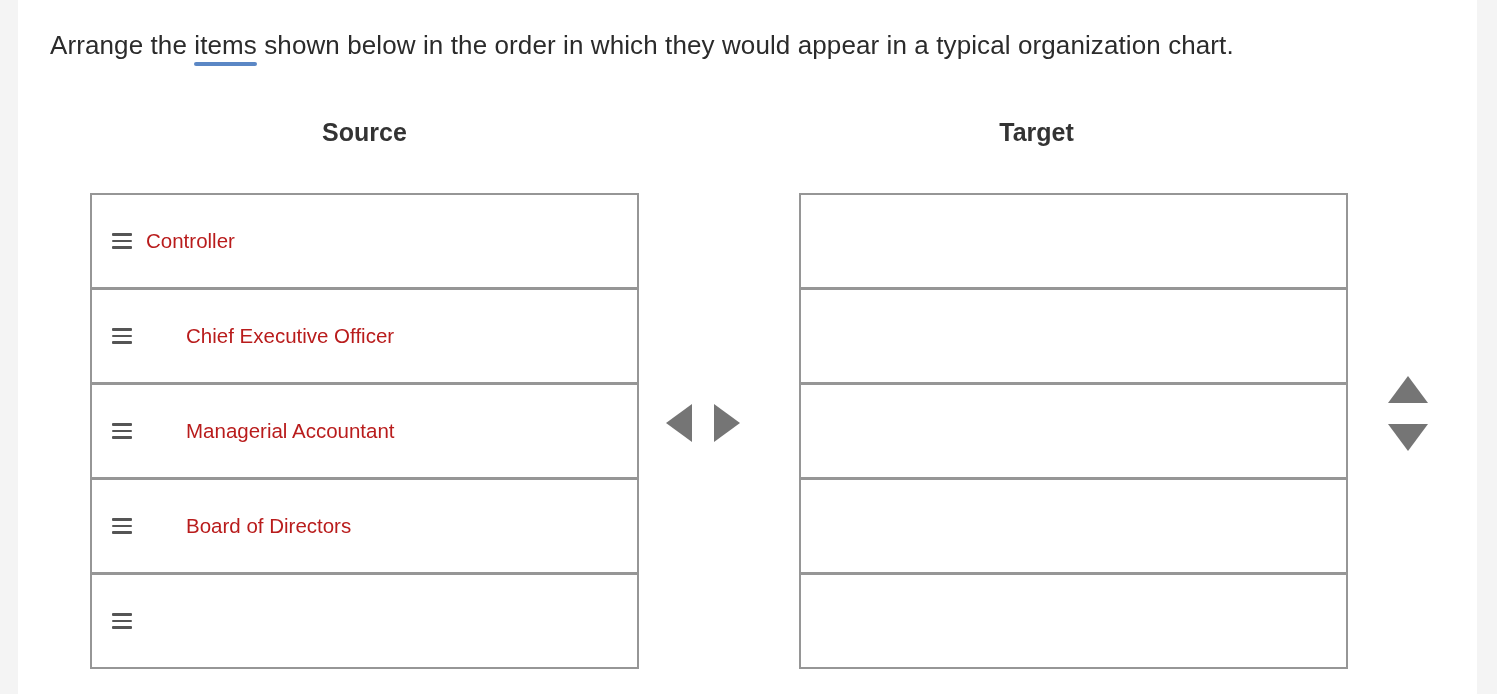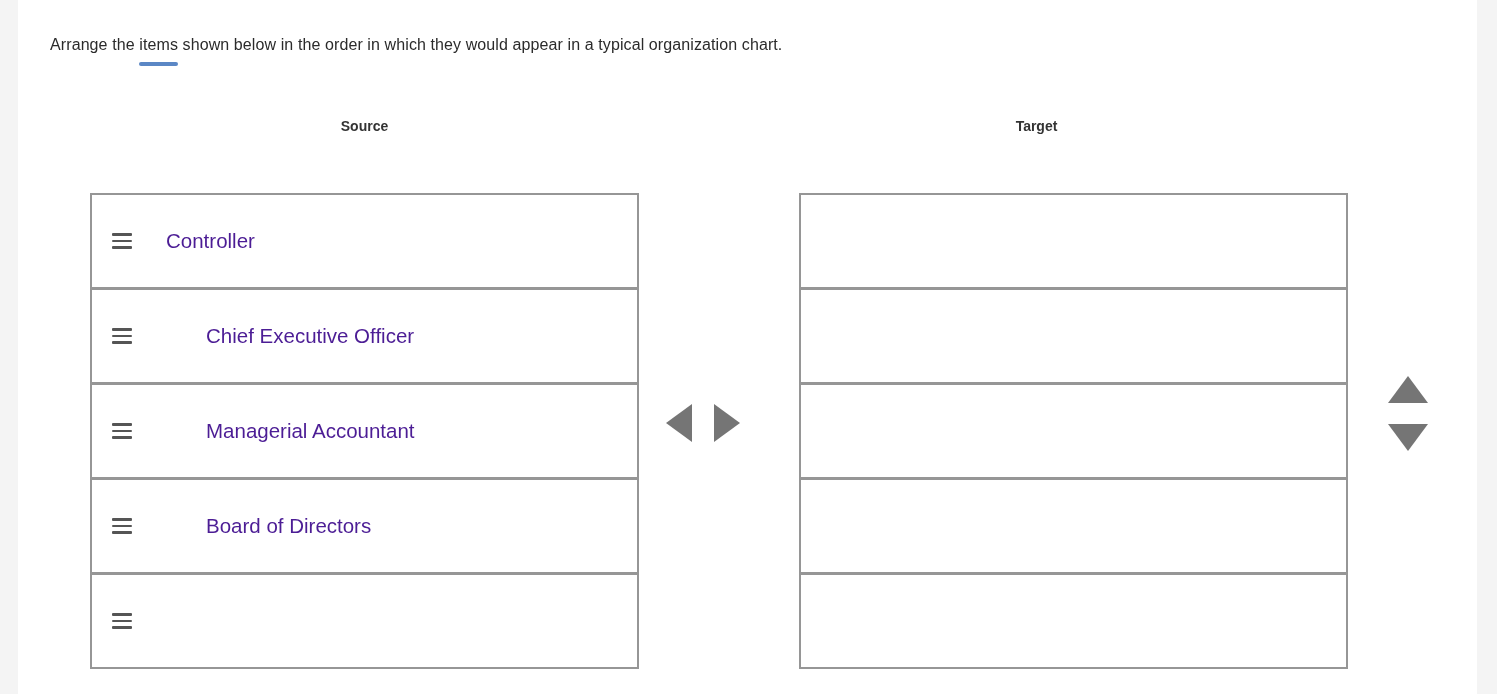--- a/index.html
+++ b/index.html
@@ -20,21 +20,21 @@
     top: 0;
     width: 1459px;
     height: 694px;
     background: #ffffff;
   }
 
   .prompt {
     position: absolute;
     left: 32px;
     top: 29px;
-    font-size: 16px;
+    font-size: 26px;
     color: #2b2b2b;
     line-height: 32px;
     white-space: nowrap;
     letter-spacing: 0.1px;
   }
   .prompt .term {
     position: relative;
     display: inline-block;
     cursor: pointer;
   }
@@ -45,21 +45,21 @@
     right: 0;
     bottom: -5px;
     height: 4px;
     background: #5b87c5;
     border-radius: 2px;
   }
 
   .col-heading {
     position: absolute;
     top: 118px;
-    font-size: 14px;
+    font-size: 25px;
     font-weight: bold;
     color: #333333;
     text-align: center;
   }
   .col-heading.source { left: 54px; width: 585px; }
   .col-heading.target { left: 726px; width: 585px; }
 
   .panel {
     position: absolute;
     top: 193px;
@@ -92,23 +92,22 @@
   }
   .drag-handle i {
     display: block;
     height: 2.5px;
     background: #555555;
     border-radius: 1px;
   }
 
   .row-label {
     font-size: 20.5px;
-    color: #4c1d95;
+    color: #b91c1c;
     white-space: nowrap;
-    margin-left: 20px;
   }
 
   .row.empty { cursor: pointer; }
 
   .mid-controls {
     position: absolute;
     left: 648px;
     top: 402px;
     width: 106px;
     height: 42px;

